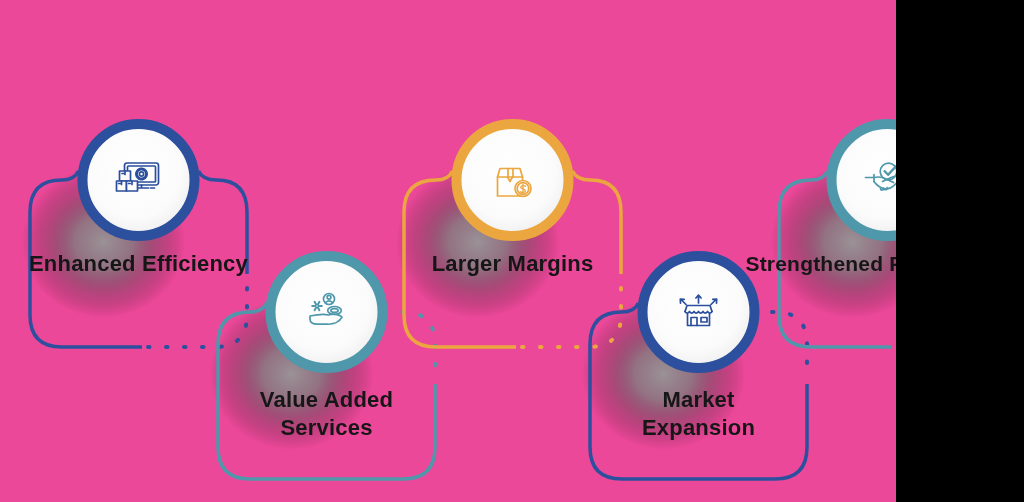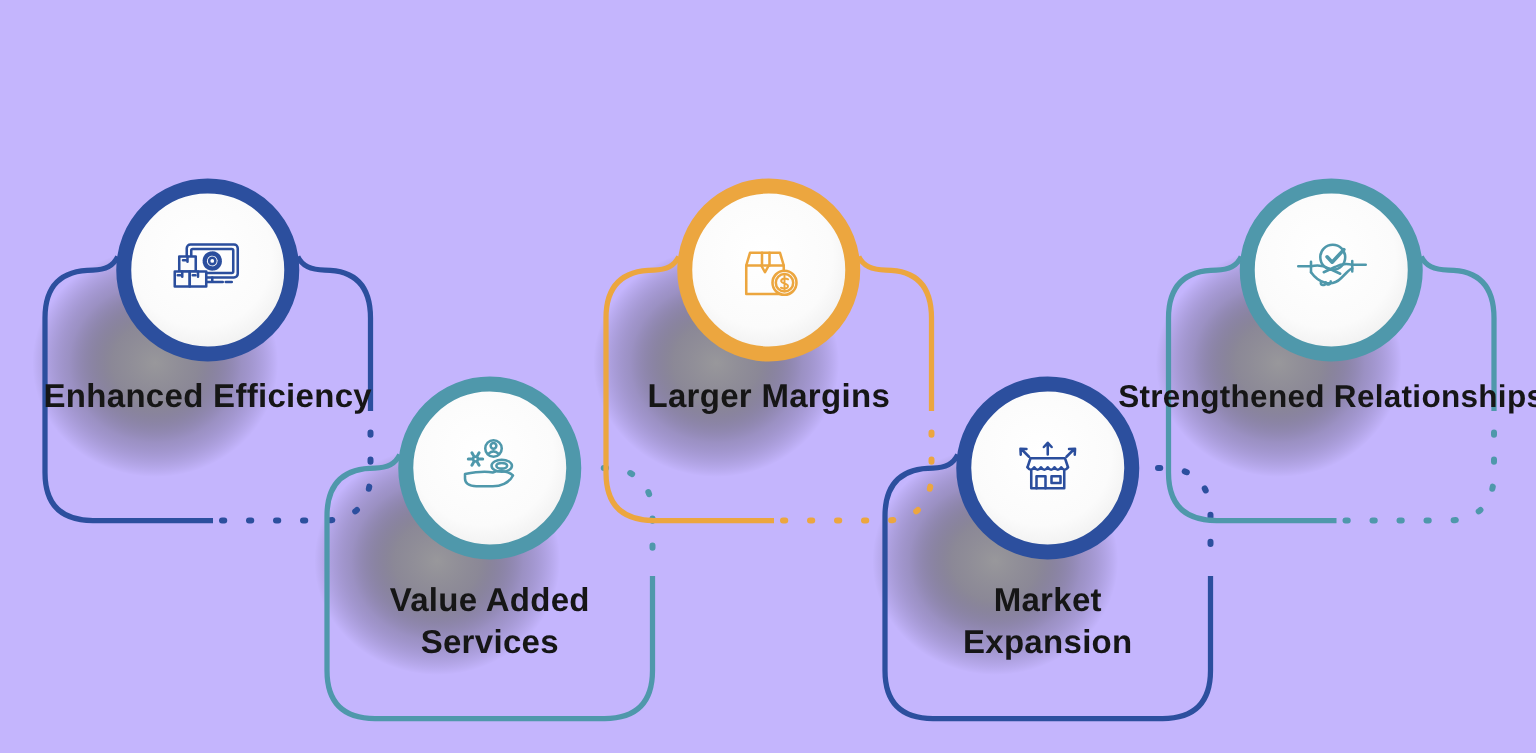--- a/index.html
+++ b/index.html
@@ -1,16 +1,16 @@
 <!DOCTYPE html>
 <html><head>
 <meta charset="utf-8">
 <style>
   html,body{margin:0;padding:0;background:#000;}
-  .stage{position:relative;width:1024px;height:502px;overflow:hidden;background:#c4b5fd;}
+  .stage{position:relative;width:896px;height:502px;overflow:hidden;background:#ec4899;}
   svg{display:block;}
   .rectline{fill:none;stroke-width:3.5;}
   .dotline{fill:none;stroke-width:4;stroke-linecap:round;stroke-dasharray:1.5 16.5;}
   .icon{fill:none;stroke-width:1.7;stroke-linecap:round;stroke-linejoin:round;}
   .title{font-family:"Liberation Sans",sans-serif;font-weight:700;font-size:22px;fill:#161616;letter-spacing:.2px;text-anchor:middle;}
   .title-sm{font-size:21px;}
 </style>
 </head>
 <body>
 

